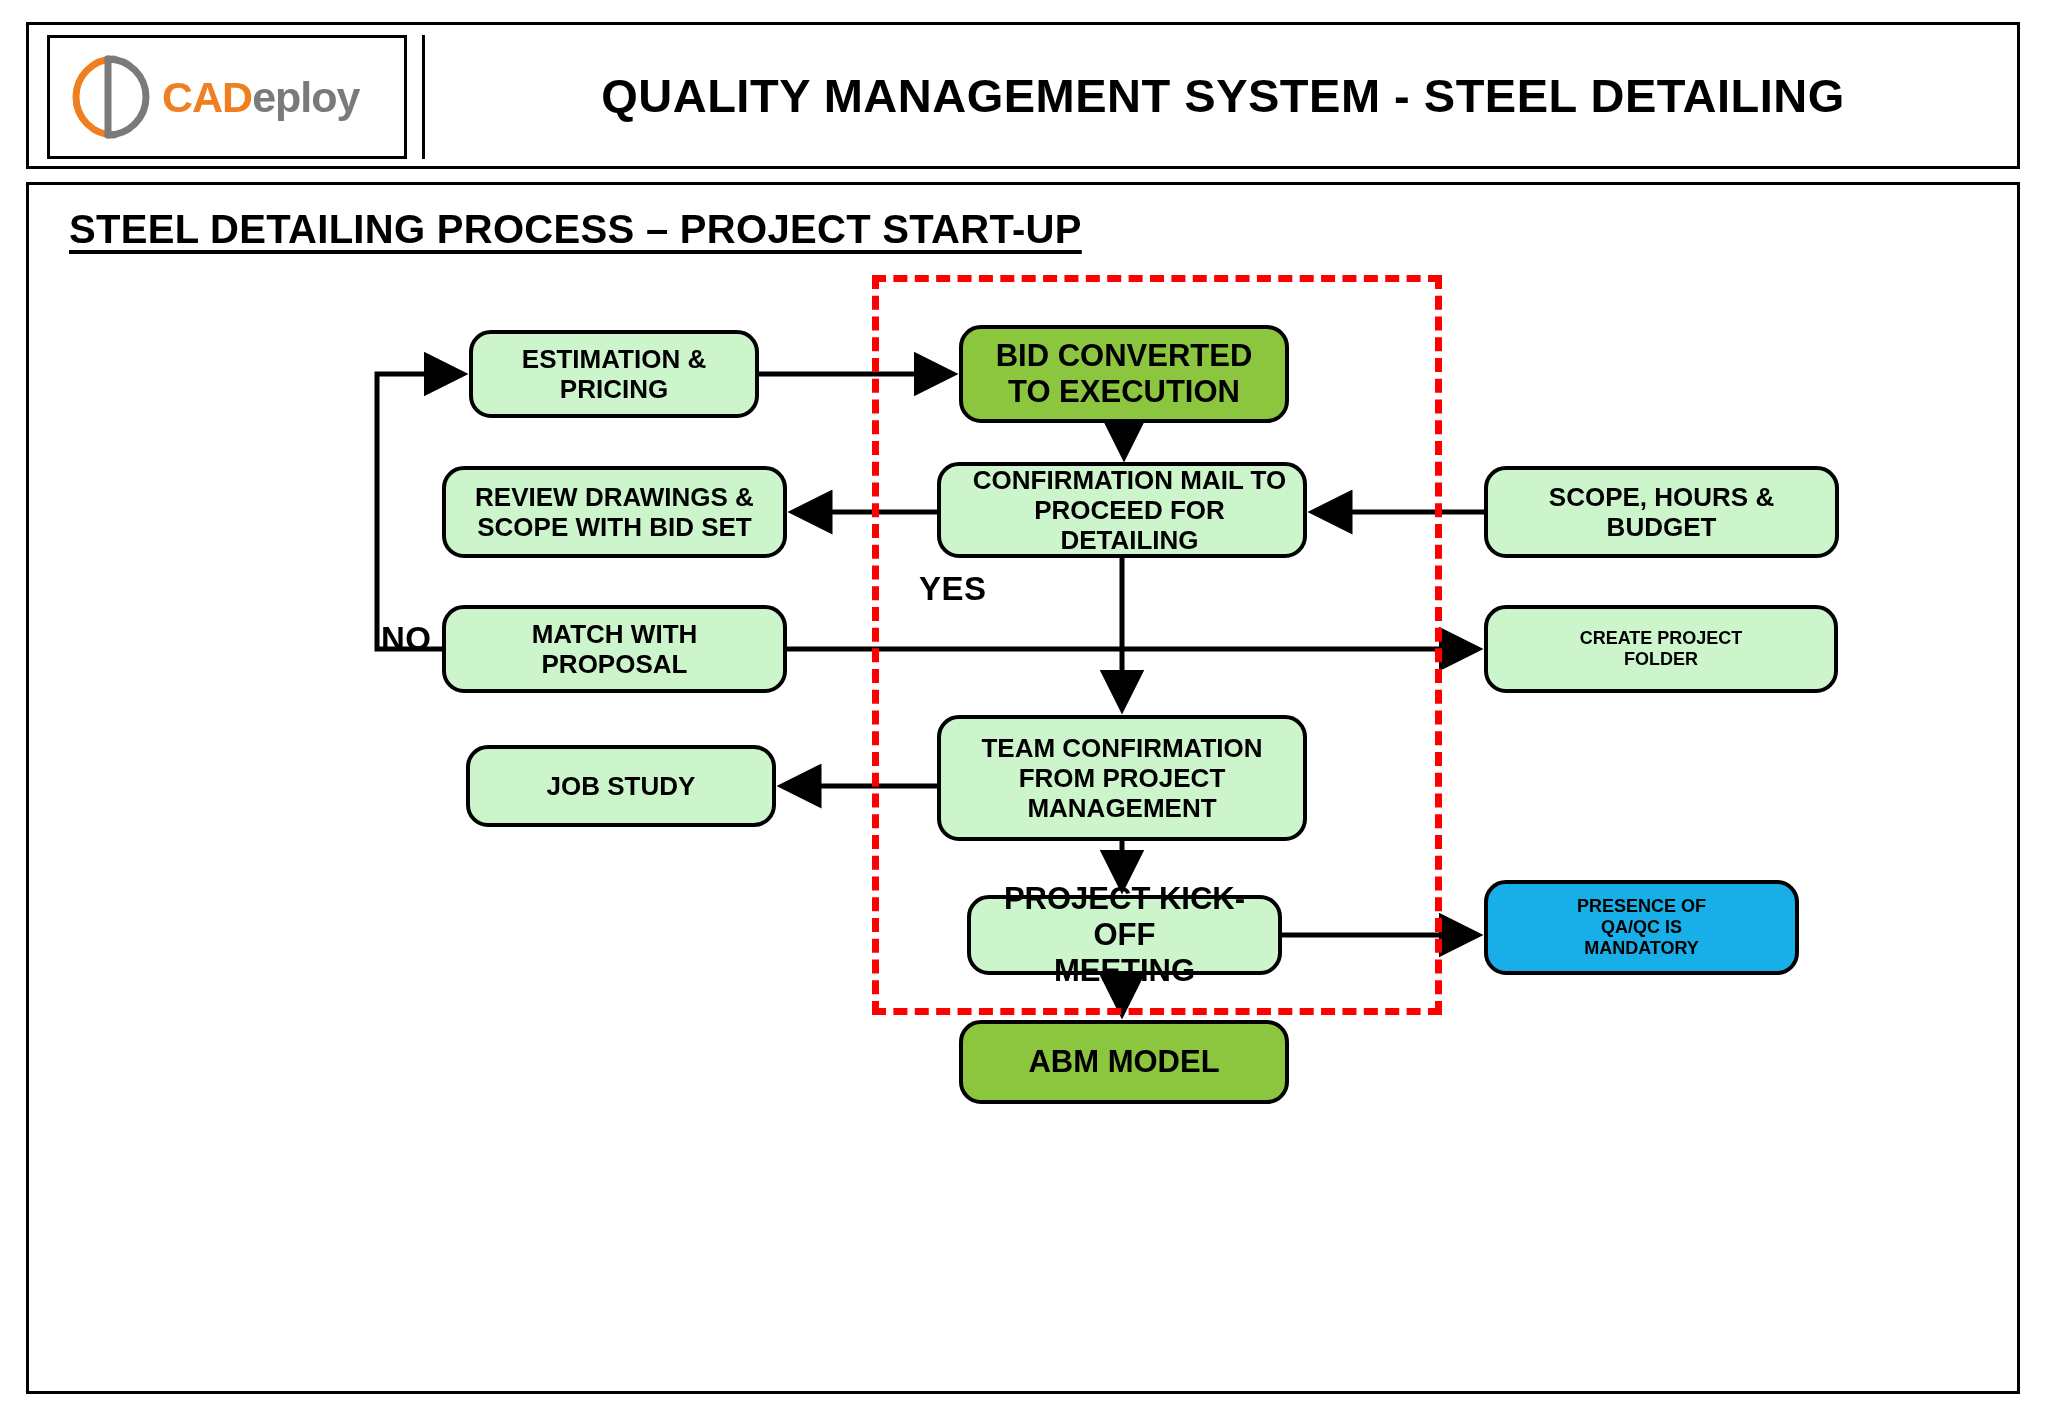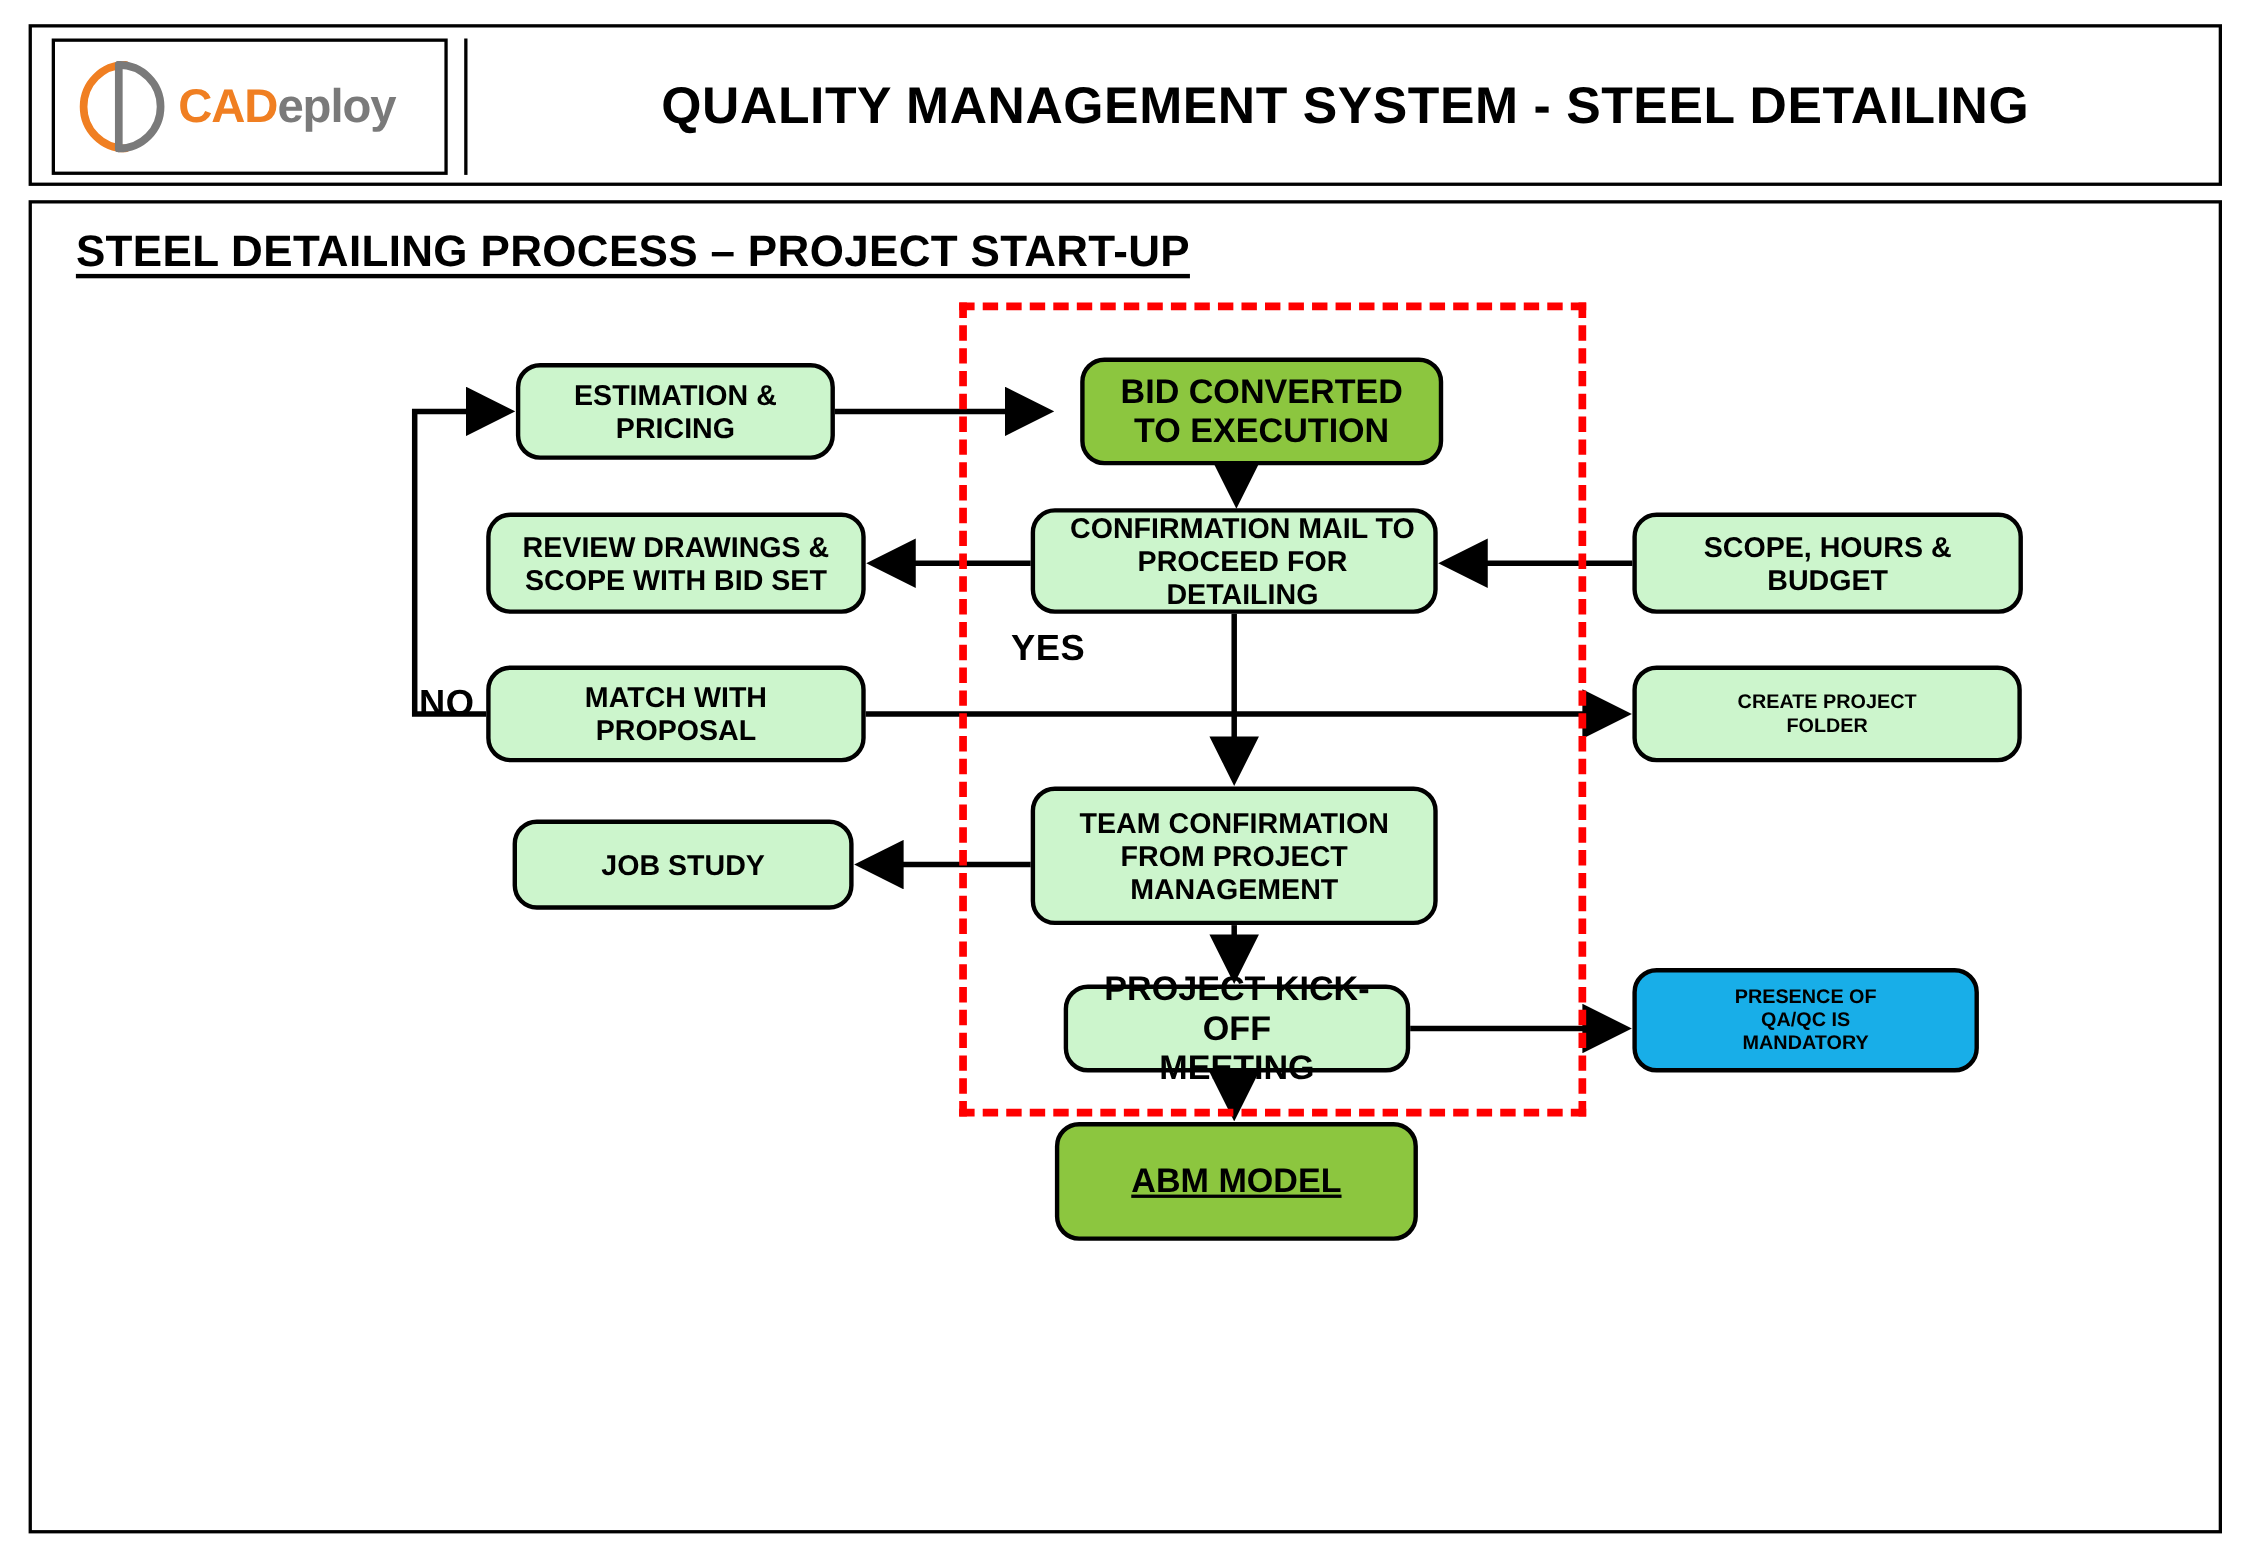--- a/index.html
+++ b/index.html
@@ -229,21 +229,21 @@
         </g>
       </svg>
 
       <div id="dashed-region" style="left:843px; top:90px; width:570px; height:740px;"></div>
 
       <div class="node green-light" style="left:440px; top:145px; width:290px; height:88px; font-size:26px;">
         <span class="txt">ESTIMATION &amp;
 PRICING</span>
       </div>
 
-      <div class="node green-dark" style="left:930px; top:140px; width:330px; height:98px; font-size:31px;margin-left:23px;">
+      <div class="node green-dark" style="left:930px; top:140px; width:330px; height:98px; font-size:31px;">
         <span class="txt">BID CONVERTED
 TO EXECUTION</span>
       </div>
 
       <div class="node green-light" style="left:413px; top:281px; width:345px; height:92px; font-size:26px;">
         <span class="txt">REVIEW DRAWINGS &amp;
 SCOPE WITH BID SET</span>
       </div>
 
       <div class="node green-light" style="left:908px; top:277px; width:370px; height:96px; font-size:26px;padding-left:23px;">
@@ -281,21 +281,21 @@
         <span class="txt">PROJECT KICK-OFF
 MEETING</span>
       </div>
 
       <div class="node blue" style="left:1455px; top:695px; width:315px; height:95px; font-size:18px;">
         <span class="txt">PRESENCE OF
 QA/QC IS
 MANDATORY</span>
       </div>
 
-      <div class="node green-dark" style="left:930px; top:835px; width:330px; height:108px; font-size:31px;text-decoration:underline;">
+      <div class="node green-dark" style="left:930px; top:835px; width:330px; height:84px; font-size:31px;">
         <span class="txt">ABM MODEL</span>
       </div>
 
       <div class="edge-label" style="left:352px; top:435px;">NO</div>
 
       <div class="edge-label" style="left:890px; top:385px;">YES</div>
 
     </div>
   </div>
 </div>

